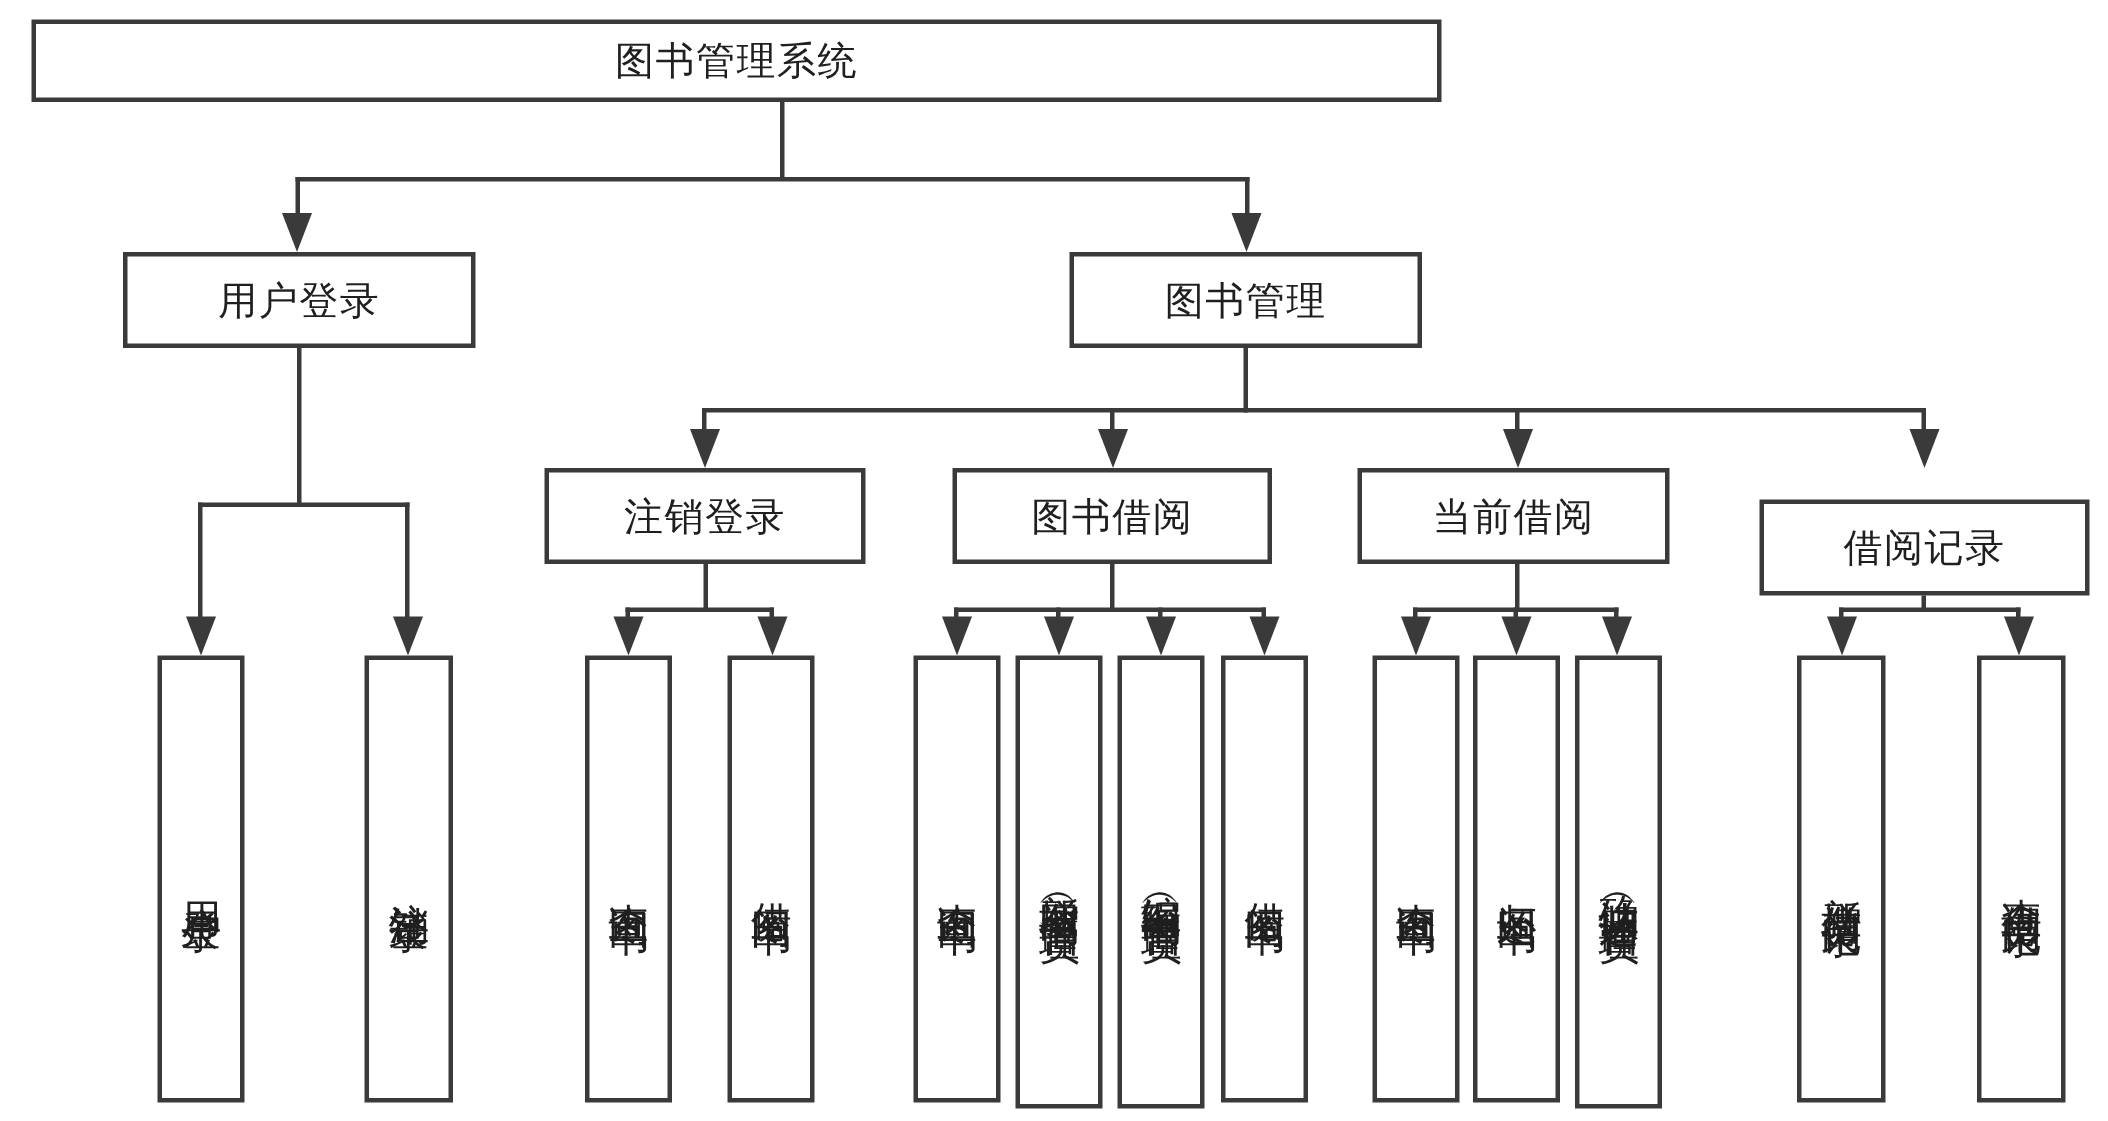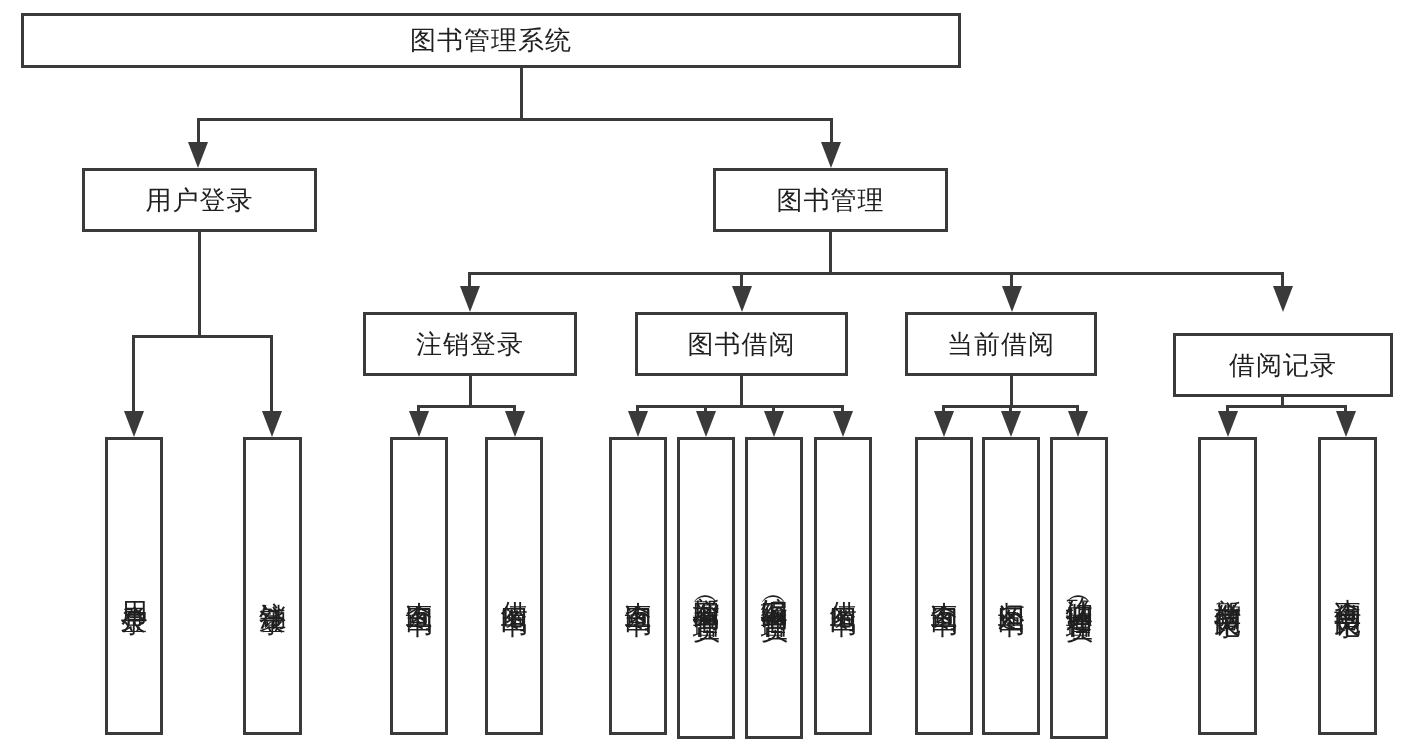--- a/index.html
+++ b/index.html
@@ -71,21 +71,21 @@
   <div class="arrow" style="left:1002px;top:286px;"></div>
   <div class="vl" style="left:1281px;top:272px;height:22px;"></div>
   <div class="arrow" style="left:1273px;top:286px;"></div>
 
   <div class="box" style="left:363px;top:312px;width:214px;height:64px;">
     <span>注销登录</span>
   </div>
   <div class="box" style="left:635px;top:312px;width:213px;height:64px;">
     <span>图书借阅</span>
   </div>
-  <div class="box" style="left:905px;top:312px;width:192px;height:64px;">
+  <div class="box" style="left:905px;top:312px;width:208px;height:64px;">
     <span>当前借阅</span>
   </div>
   <div class="box" style="left:1173px;top:312px;width:220px;height:64px;margin-top:21px;">
     <span>借阅记录</span>
   </div>
 
   <div class="vl" style="left:469px;top:376px;height:32px;"></div>
   <div class="hl" style="left:417px;top:405px;width:99px;"></div>
   <div class="vl" style="left:417px;top:405px;height:12px;"></div>
   <div class="arrow" style="left:409px;top:411px;"></div>

